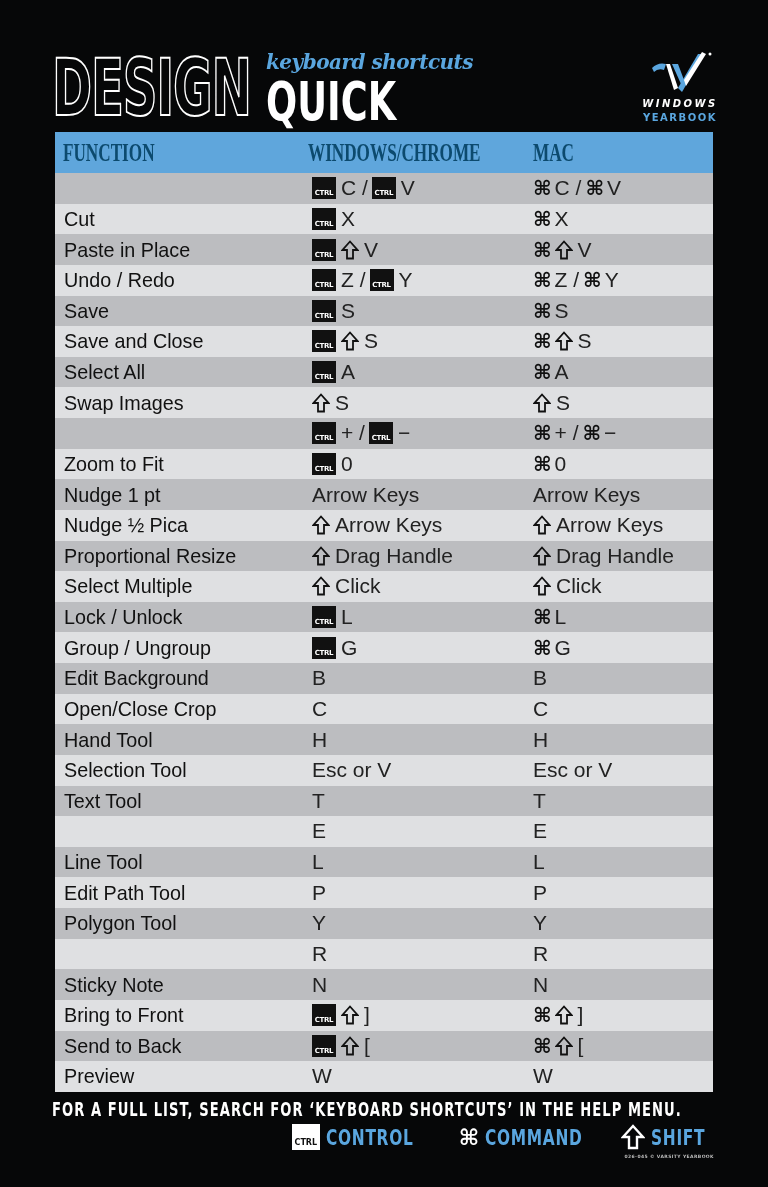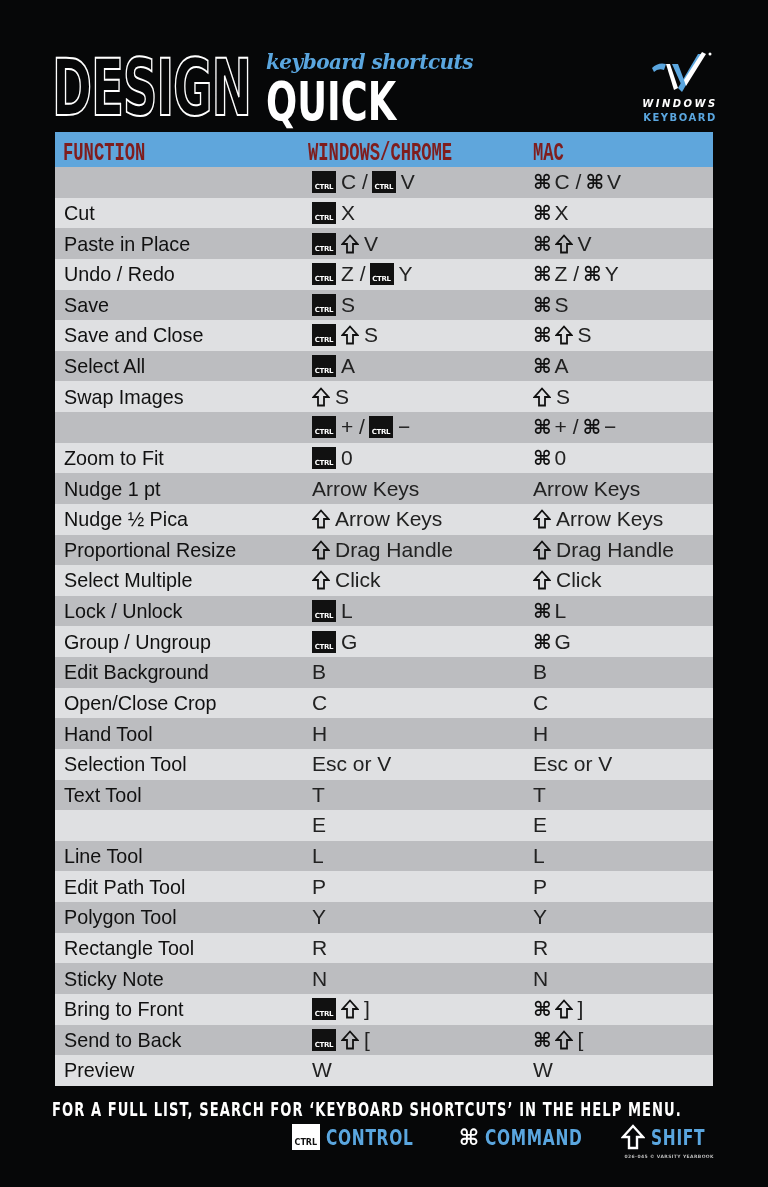--- a/index.html
+++ b/index.html
@@ -34,22 +34,22 @@
     font-size: 10px; letter-spacing: 2.5px; color: #ffffff;
   }
   .logo .brand2 {
     position: absolute; left: 0; top: 62px; width: 80px; text-align: center;
     font-family: "DejaVu Sans", sans-serif; font-weight: bold;
     font-size: 10px; letter-spacing: 1.5px; color: #5aa6df;
   }
 
   .table { position: absolute; left: 55px; top: 132px; width: 658px; }
   .thead {
-    height: 35px; background: #5fa6dc; position: relative;
-    font-family: Liberation Mono, monospace; font-weight: bold; color: #7f1d1d;
+    height: 41px; background: #5fa6dc; position: relative;
+    font-family: Liberation Serif, serif; font-weight: bold; color: #0c4a6e;
   }
   .thead span {
     position: absolute; top: 5px; font-size: 26px; line-height: 32px;
     transform: scaleX(0.66); transform-origin: left top;
   }
   .row { height: 30.63px; position: relative; font-size: 21px; line-height: 30px; color: #111; }
   .row:nth-child(odd) { background: #bcbdc0; }
   .row:nth-child(even) { background: #dfe0e2; }
   .cell { position: absolute; top: 0; height: 100%; display: flex; align-items: center; white-space: nowrap; }
   .c1 { left: 9px; }
@@ -108,21 +108,21 @@
 <div class="logo">
   <svg width="66" height="44" viewBox="0 0 66 44">
     <path d="M4 18 Q10 12 18 14 L16 20 Q10 18 6 22 Z" fill="#5aa6df"></path>
     <path d="M18 14 L22 14 L30 38 L26 40 Z" fill="#ffffff"></path>
     <path d="M30 38 L50 4 L56 4 L34 42 Z" fill="#5aa6df"></path>
     <path d="M24 14 L30 14 L36 30 L33 34 Z" fill="#5aa6df"></path>
     <path d="M36 30 L54 2 L58 4 L38 36 Z" fill="#ffffff"></path>
     <circle cx="62" cy="4" r="1.5" fill="#ffffff"></circle>
   </svg>
   <div class="brand1">WINDOWS</div>
-  <div class="brand2">KEYBOARD</div>
+  <div class="brand2">YEARBOOK</div>
 </div>
 
 <div class="table">
   <div class="thead">
     <span style="left:8px">FUNCTION</span>
     <span style="left:253px">WINDOWS/CHROME</span>
     <span style="left:478px">MAC</span>
   </div>
   <div id="rows">
       <div class="row">
@@ -455,23 +455,20 @@
           <span class="txt">Polygon Tool</span>
         </div>
         <div class="cell c2">
           <span class="txt">Y</span>
         </div>
         <div class="cell c3">
           <span class="txt">Y</span>
         </div>
       </div>
       <div class="row">
-        <div class="cell c1">
-          <span class="txt">Rectangle Tool</span>
-        </div>
         <div class="cell c2">
           <span class="txt">R</span>
         </div>
         <div class="cell c3">
           <span class="txt">R</span>
         </div>
       </div>
       <div class="row">
         <div class="cell c1">
           <span class="txt">Sticky Note</span>

